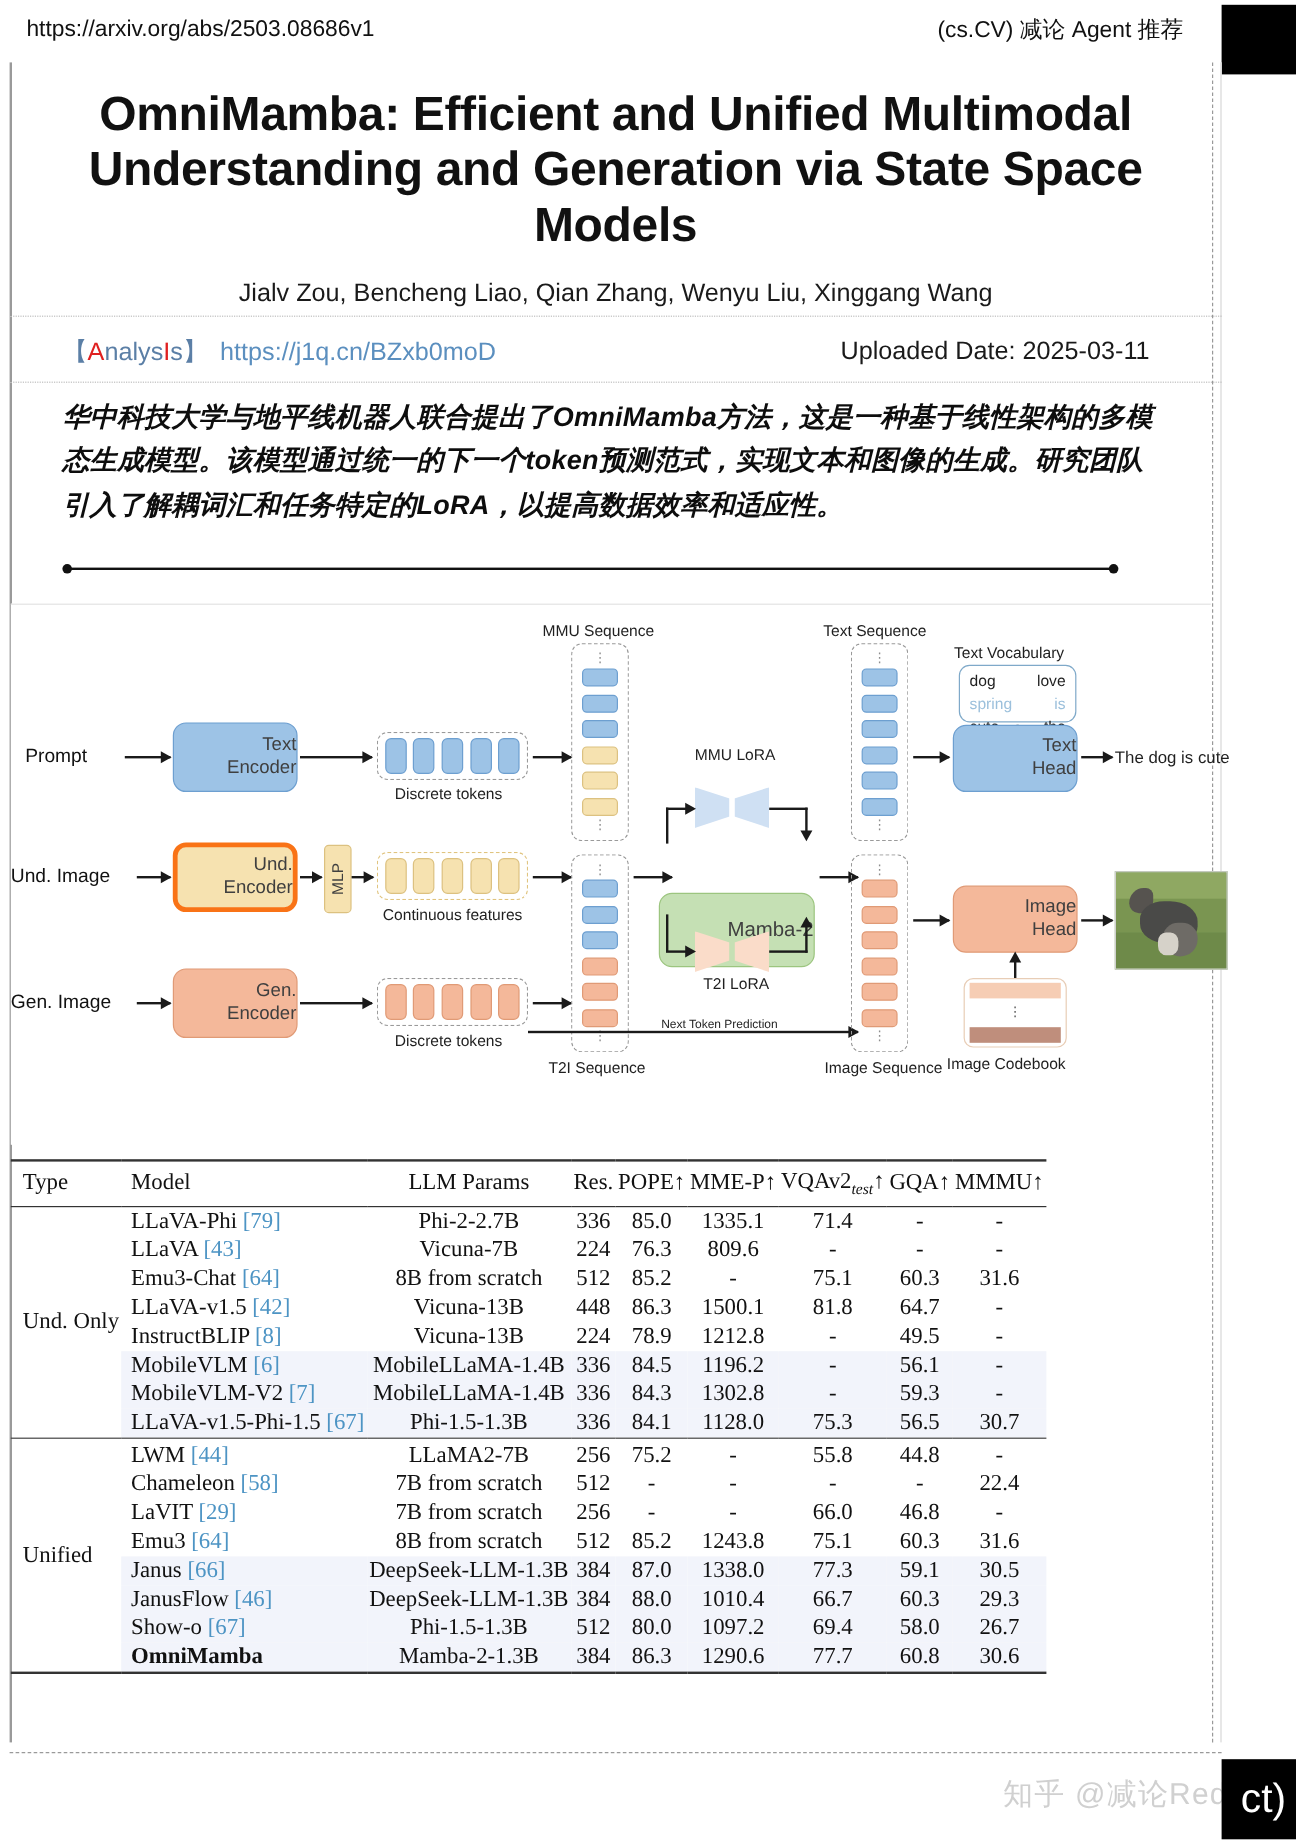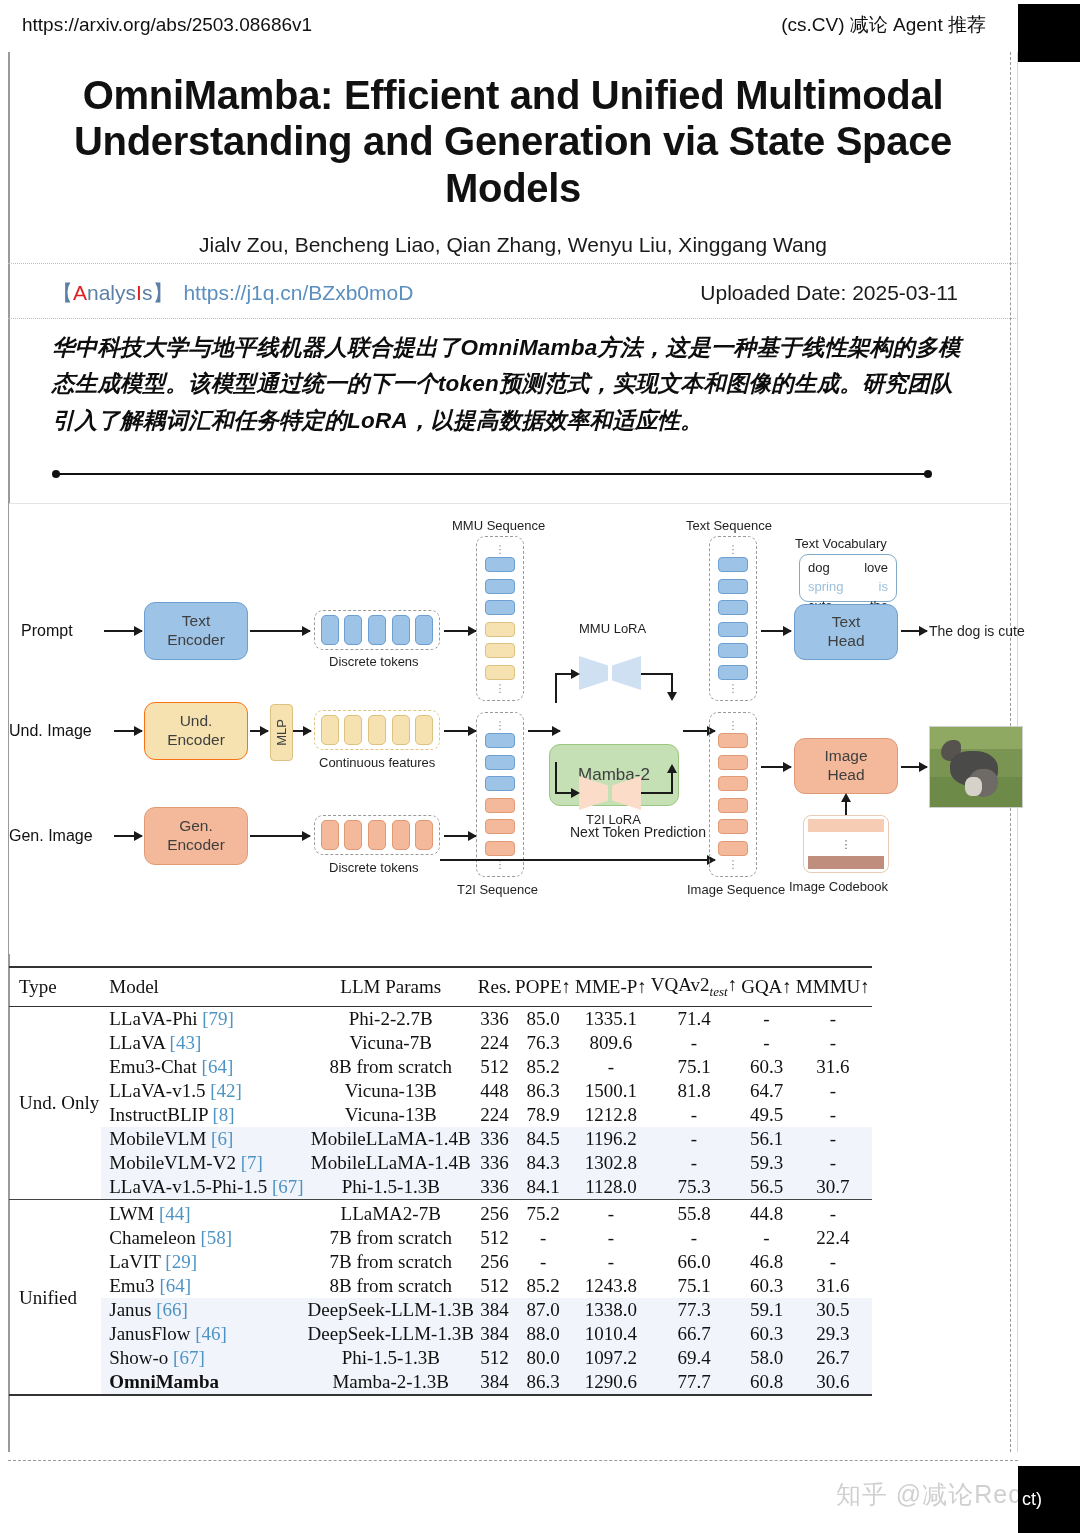--- a/index.html
+++ b/index.html
@@ -162,29 +162,29 @@
     position: absolute;
     font-size: 16px;
     color: #111;
     white-space: nowrap;
   }
   .enc {
     position: absolute;
     border-radius: 11px;
     display: flex;
     flex-direction: column;
-    align-items: center;
+    align-items: flex-end;
     justify-content: center;
     font-size: 15.5px;
     color: #3f3f3f;
     line-height: 1.22;
     box-sizing: border-box;
   }
   .enc.blue  { background: #9dc3e6; border: 1px solid #6d9fd0; }
-  .enc.tan   { background: #f6e2b0; border: 1px solid #f97316; }
+  .enc.tan   { background: #f6e2b0; border: 4px solid #f97316; }
   .enc.peach { background: #f4b89a; border: 1px solid #e09a76; }
   .enc.green { background: #c5e0b4; border: 1px solid #9cc57f; margin-top: 43px; }
 
   .mlp {
     position: absolute;
     background: #f6e2b0;
     border: 1px solid #dcc180;
     border-radius: 4px;
     display: flex; align-items: center; justify-content: center;
   }
@@ -409,24 +409,24 @@
     color: #d0d0d0;
     white-space: nowrap;
     letter-spacing: 1px;
   }
   .black-box-br {
     position: absolute;
     right: 0; top: 1466px;
     width: 62px; height: 67px;
     background: #000;
     color: #fff;
-    font-size: 18px;
+    font-size: 34px;
     display: flex;
     align-items: center;
-    padding-left: 4px;
+    padding-left: 16px;
     box-sizing: border-box;
   }
 </style>
 </head>
 <body>
 
 <div class="page">
 
   <div class="topbar">
     <div class="url">https://arxiv.org/abs/2503.08686v1</div>
@@ -573,21 +573,21 @@
     <div class="fig-label" style="left:577px; top:308px;">T2I LoRA</div>
     <div class="vline" style="left:546px; top:258px; height:31px;"></div>
     <div class="hline" style="left:546px; top:288px; width:18px;"></div>
     <div class="arrowhead-right" style="left:562px; top:284px;"></div>
     <div class="hline" style="left:632px; top:288px; width:32px;"></div>
     <div class="vline" style="left:662px; top:268px; height:22px;"></div>
     <div class="arrowhead-up" style="left:658px; top:260px;"></div>
 
     <div class="arrow" style="left:674px; top:226px; width:32px;"></div>
 
-    <div class="fig-label" style="left:542px; top:320px; font-size:14px;margin-left:19px;">Next Token Prediction</div>
+    <div class="fig-label" style="left:542px; top:345px; font-size:10px;">Next Token Prediction</div>
     <div class="arrow" style="left:431px; top:355px; width:275px;"></div>
 
     <div class="fig-label" style="left:677px; top:14px;">Text Sequence</div>
     <div class="seqcol" style="left:700px; top:32px; width:48px; height:165px;">
       <div class="vdots">⋮</div>
       <div class="stok blue"></div>
       <div class="stok blue"></div>
       <div class="stok blue"></div>
       <div class="stok blue"></div>
       <div class="stok blue"></div>

